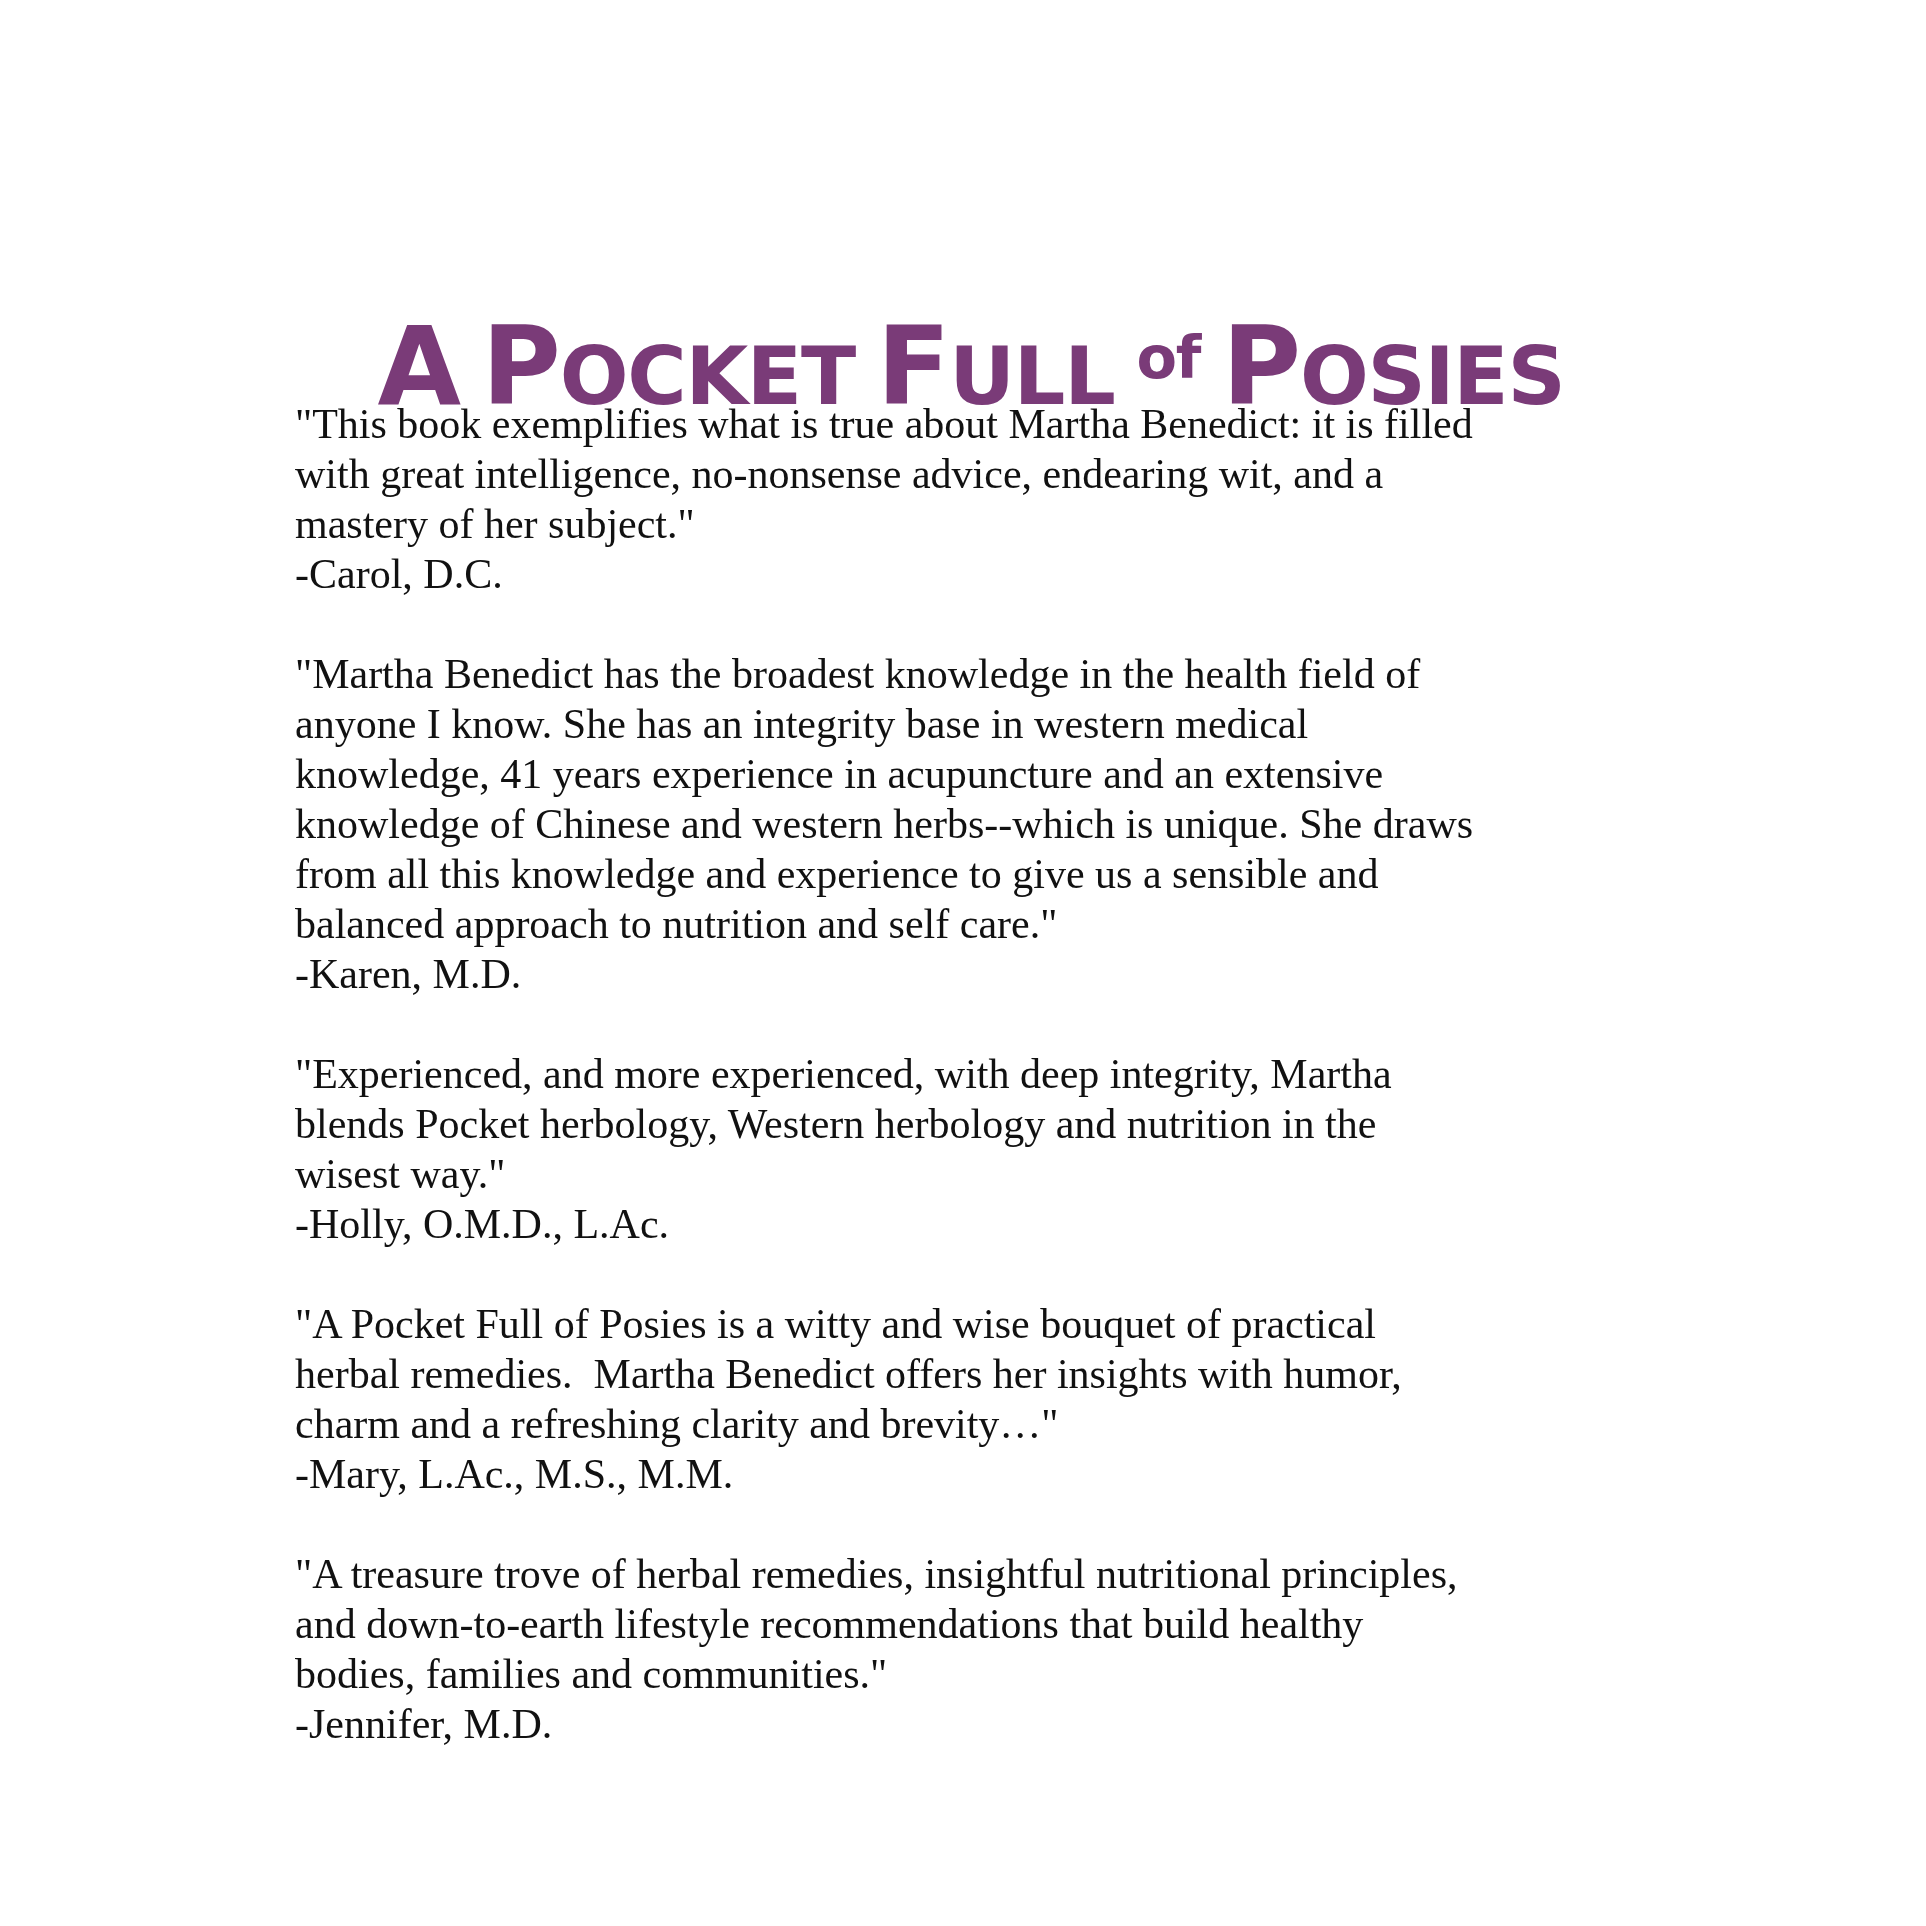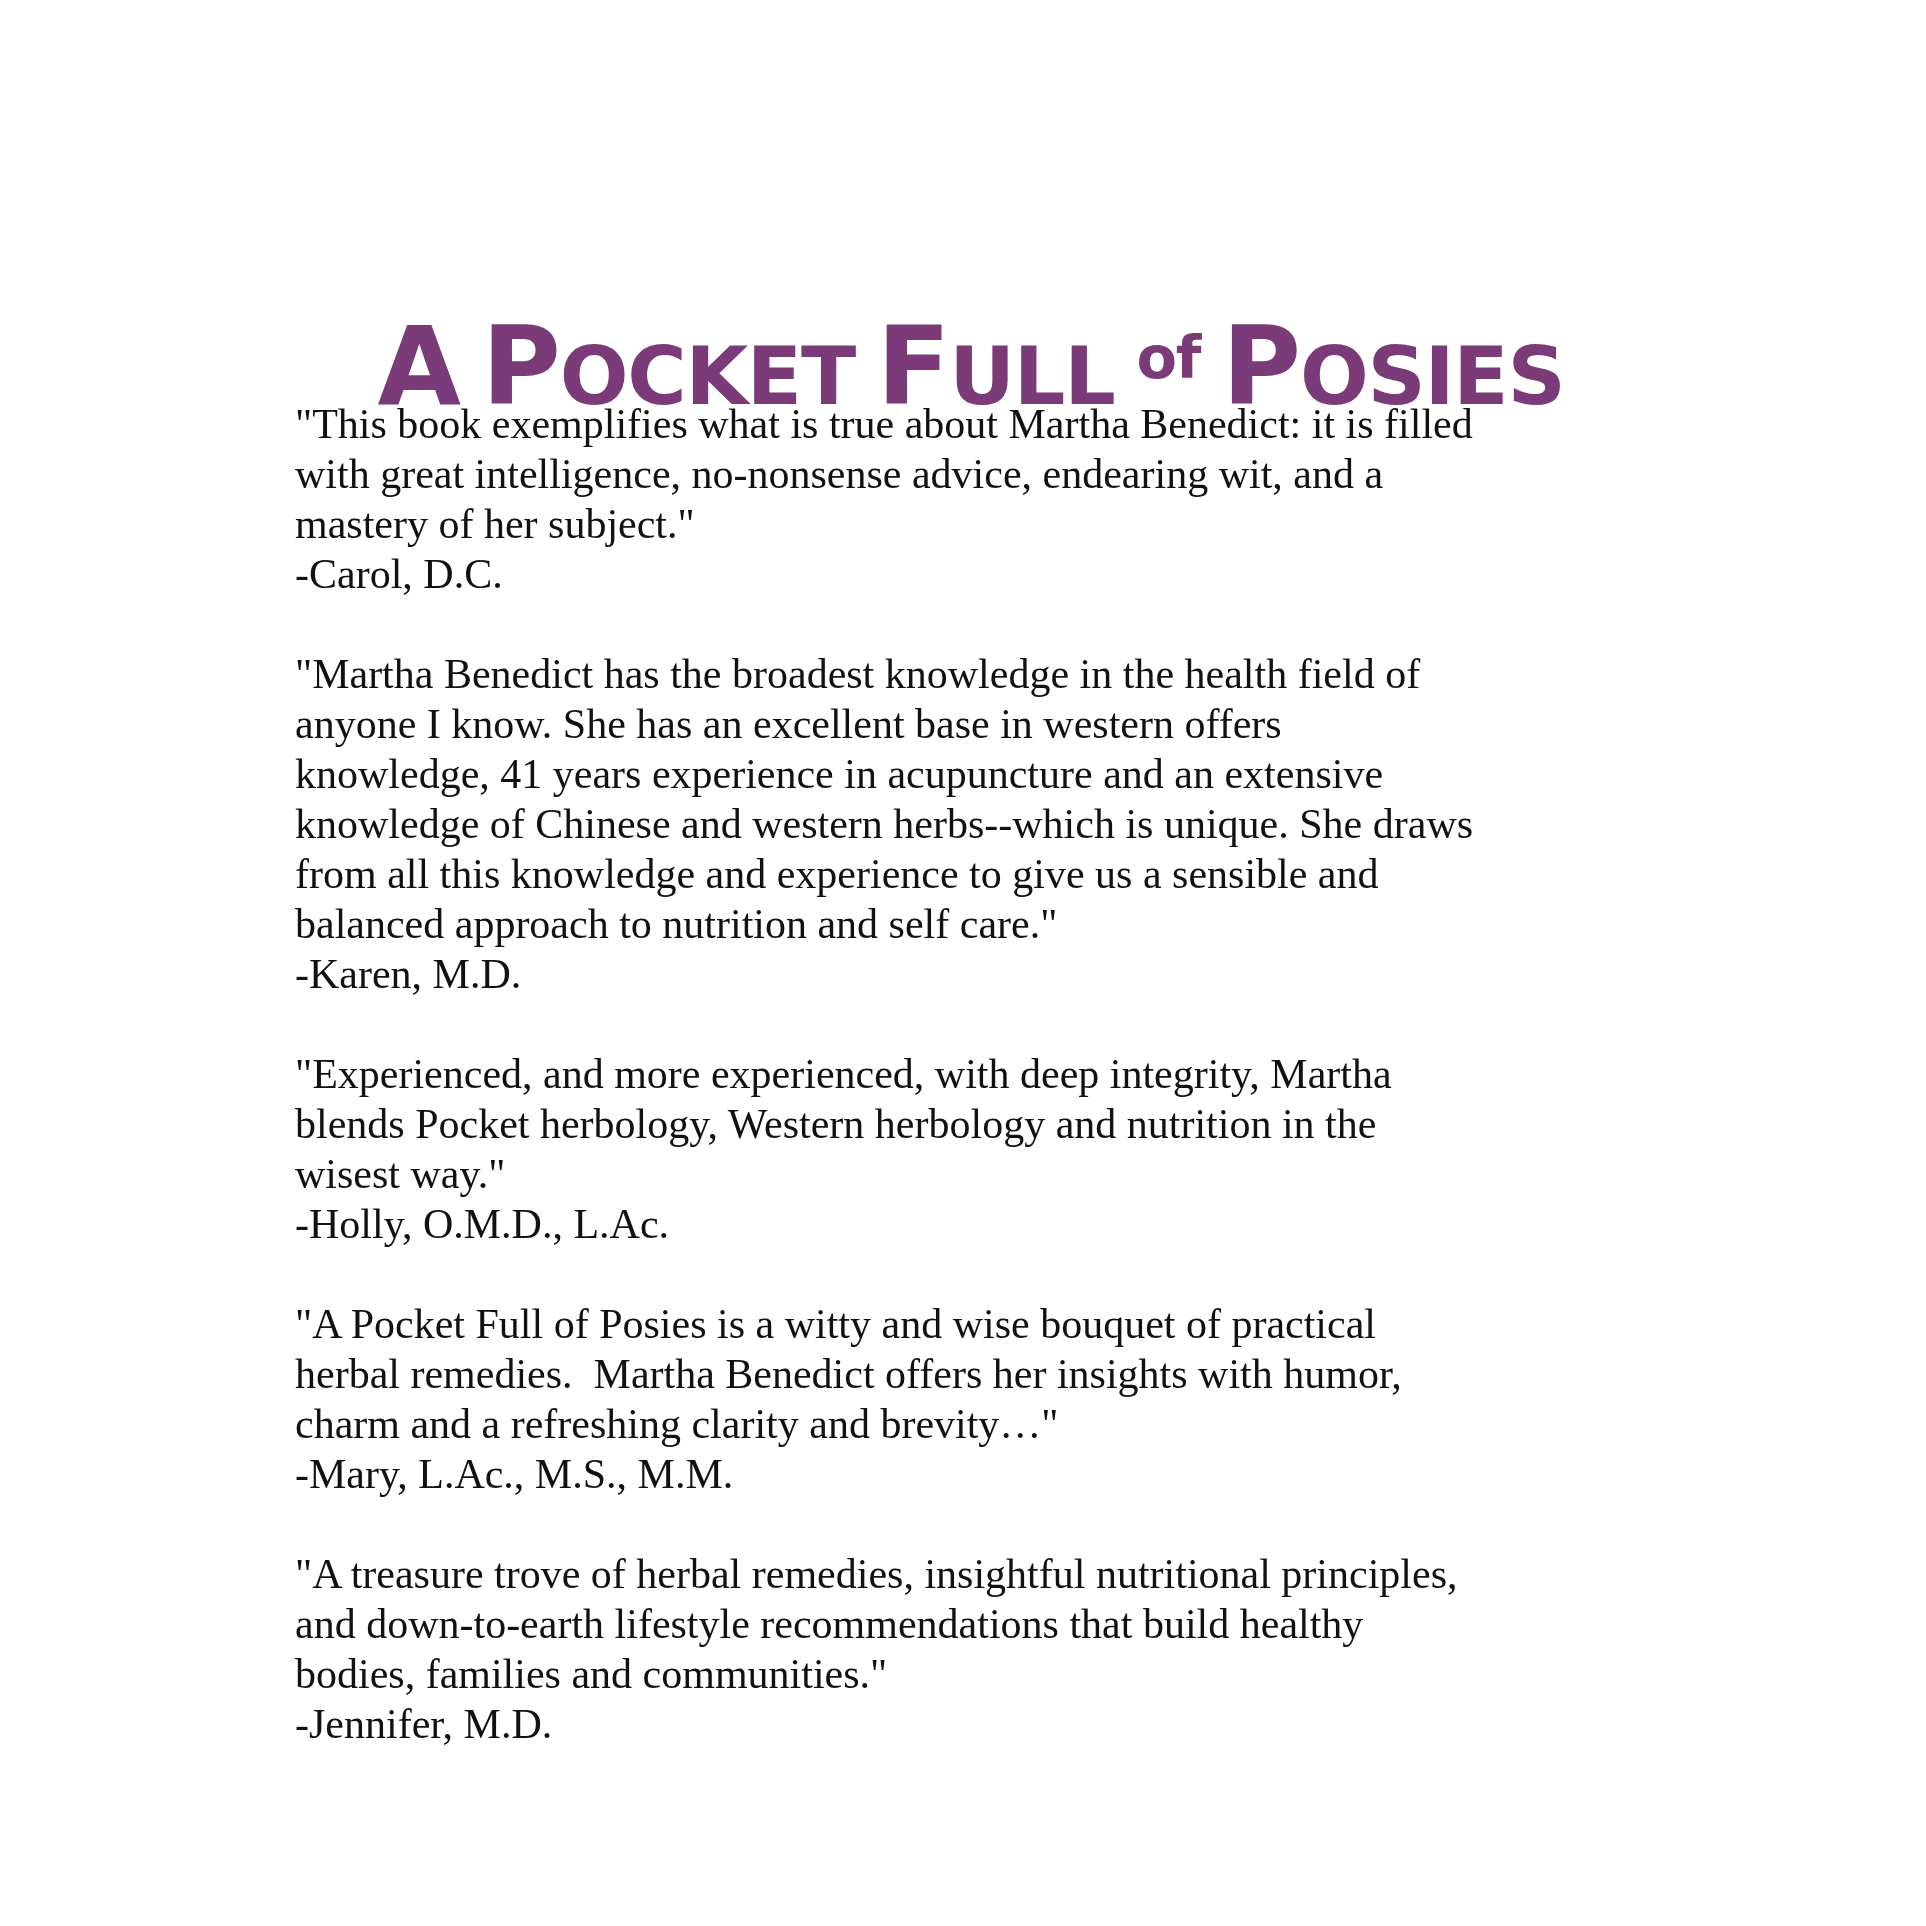--- a/index.html
+++ b/index.html
@@ -64,21 +64,21 @@
 
   <div class="testimonial">
     <span class="line">"This book exemplifies what is true about Martha Benedict: it is filled</span>
     <span class="line">with great intelligence, no-nonsense advice, endearing wit, and a</span>
     <span class="line">mastery of her subject."</span>
     <span class="line">-Carol, D.C.</span>
   </div>
 
   <div class="testimonial">
     <span class="line">"Martha Benedict has the broadest knowledge in the health field of</span>
-    <span class="line">anyone I know. She has an excellent base in western offers</span>
+    <span class="line">anyone I know. She has an integrity base in western medical</span>
     <span class="line">knowledge, 41 years experience in acupuncture and an extensive</span>
     <span class="line">knowledge of Chinese and western herbs--which is unique. She draws</span>
     <span class="line">from all this knowledge and experience to give us a sensible and</span>
     <span class="line">balanced approach to nutrition and self care."</span>
     <span class="line">-Karen, M.D.</span>
   </div>
 
   <div class="testimonial">
     <span class="line">"Experienced, and more experienced, with deep integrity, Martha</span>
     <span class="line">blends Pocket herbology, Western herbology and nutrition in the</span>

